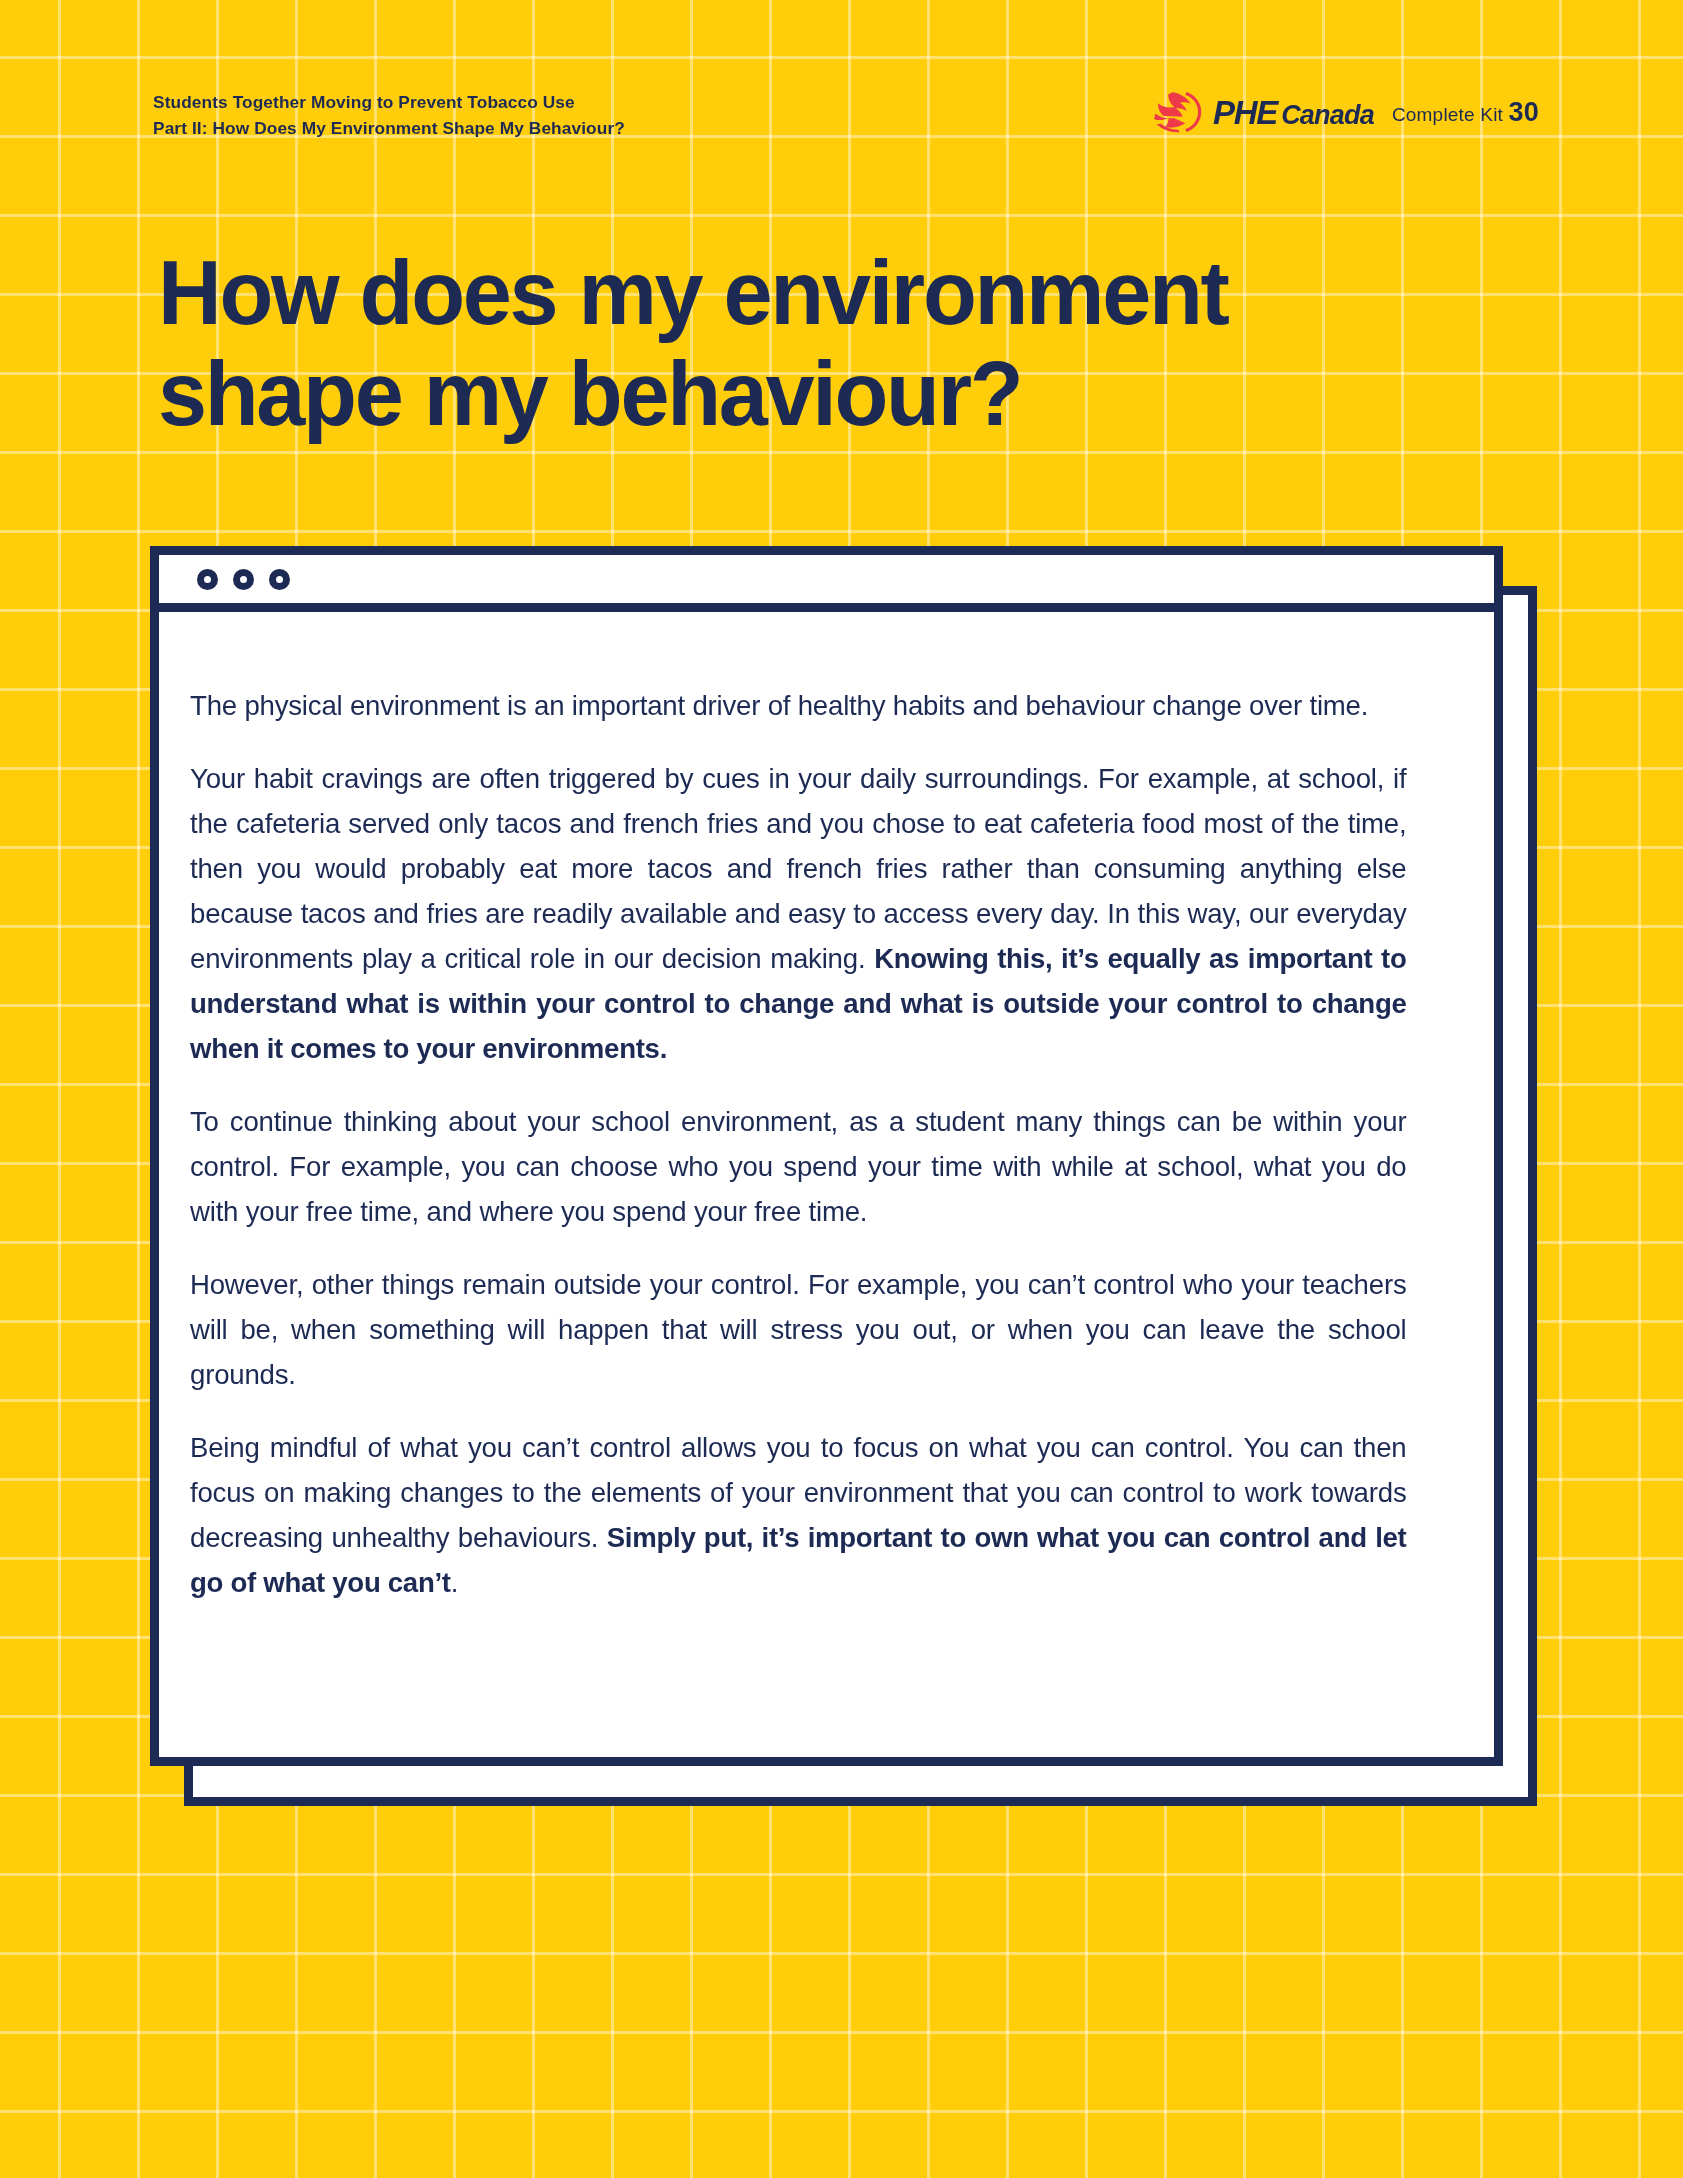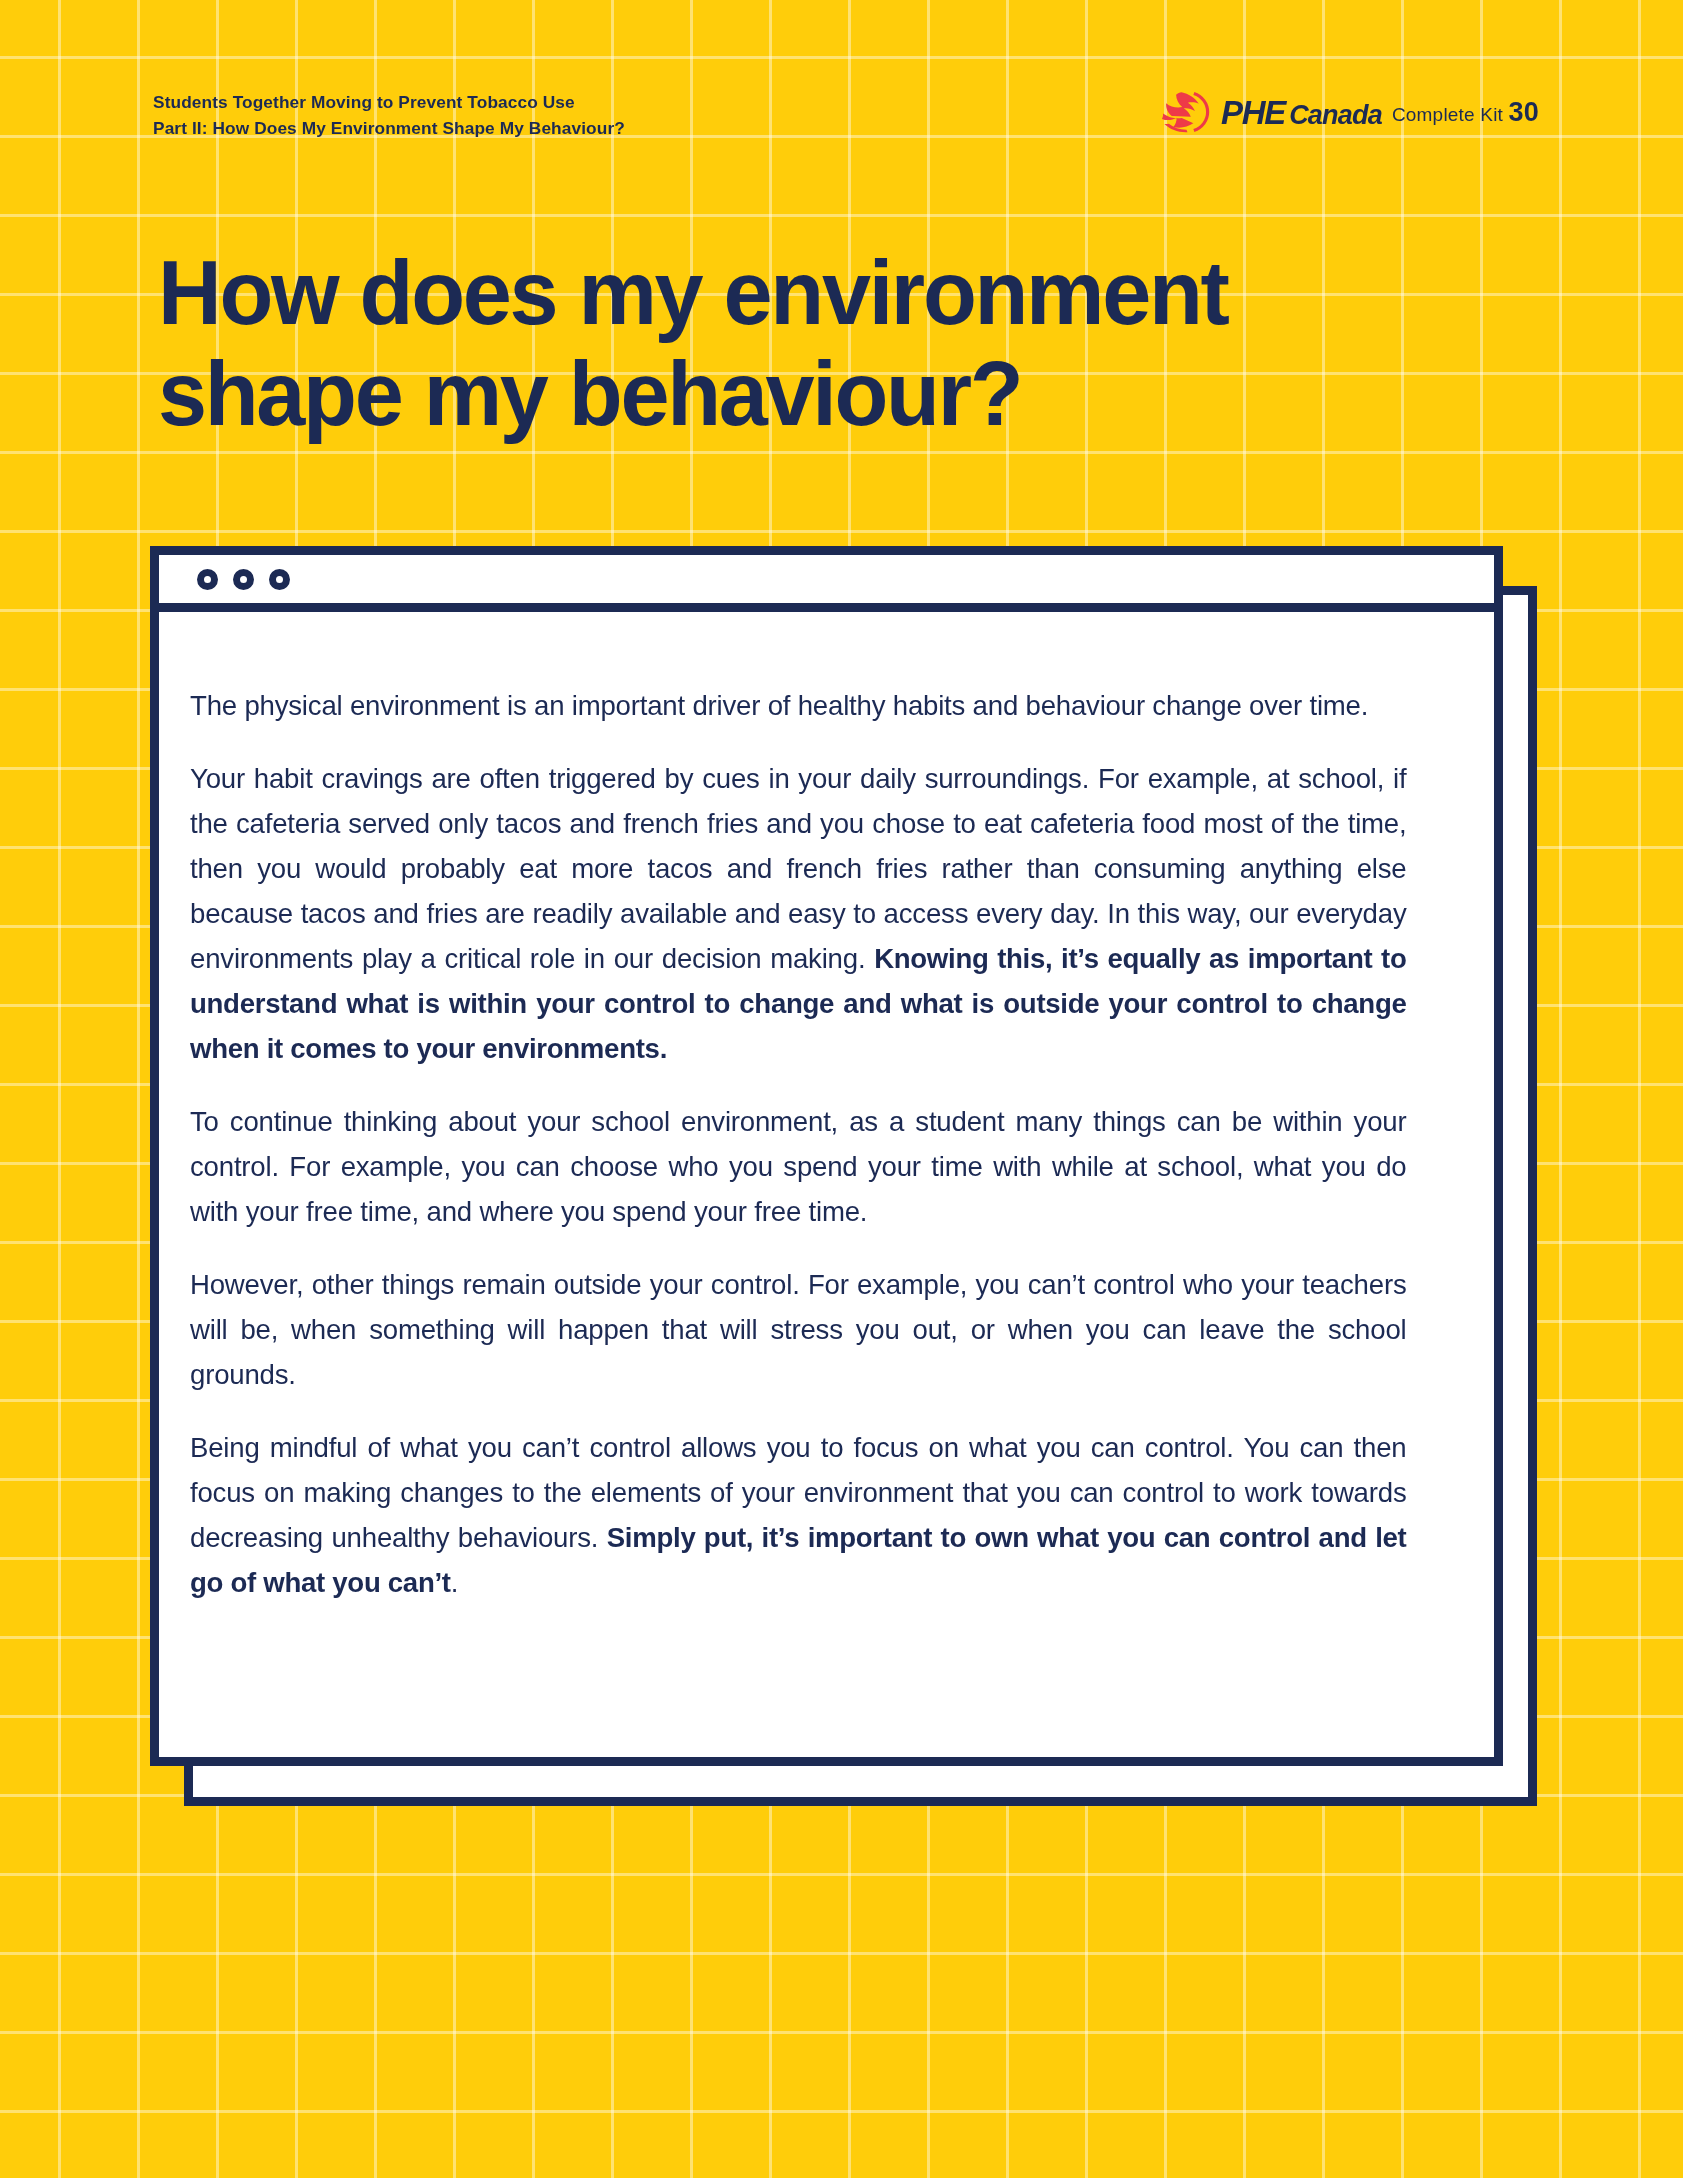--- a/index.html
+++ b/index.html
@@ -44,21 +44,21 @@
     letter-spacing: 0.1px;
     line-height: 26px;
     white-space: nowrap;
   }
   .header-right {
     position: absolute;
     right: 0;
     top: 0;
     display: flex;
     align-items: center;
-    gap: 10px;
+    gap: 18px;
     height: 46px;
   }
   .logo-wrap {
     display: flex;
     align-items: center;
     gap: 6px;
     height: 46px;
   }
   .logo-mark {
     width: 57px;

